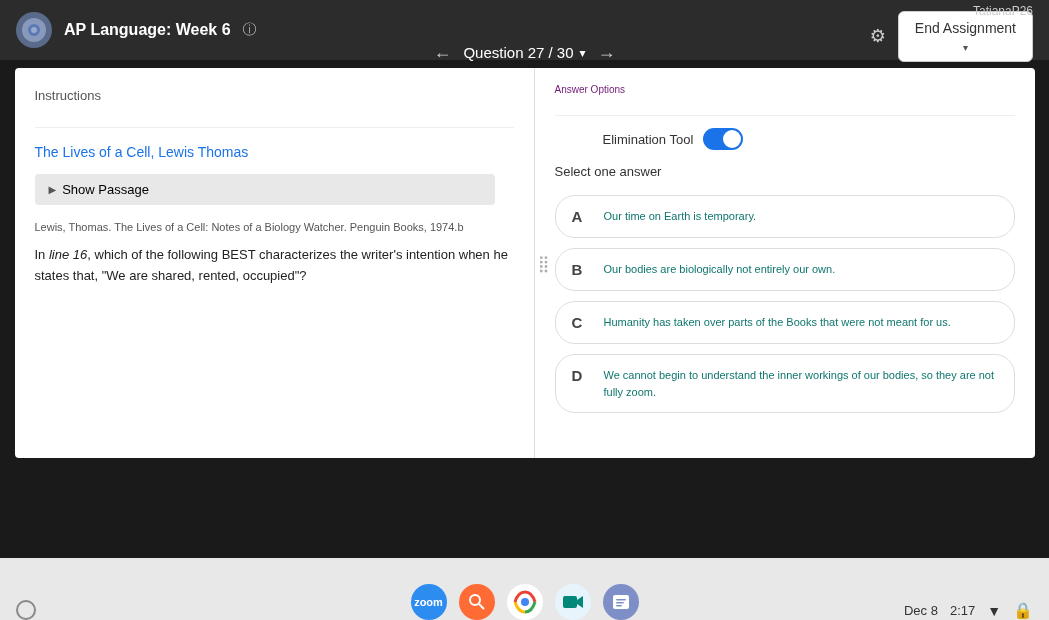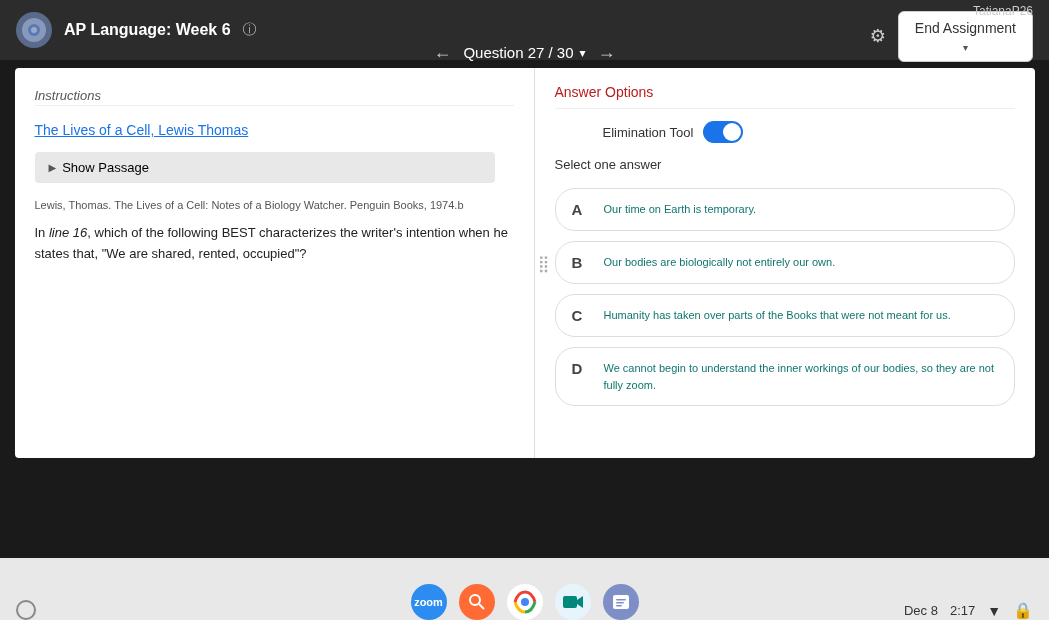--- a/index.html
+++ b/index.html
@@ -151,29 +151,27 @@
       border-right: 1px solid #ddd;
       padding: 20px;
       position: relative;
     }
 
     .panel-header {
       font-size: 13px;
       color: #555;
       font-weight: 500;
       margin-bottom: 16px;
-      padding-bottom: 2px;
+      padding-bottom: 24px;
       border-bottom: 1px solid #eee;
-      font-style: italic;
     }
 
     .passage-title {
       font-size: 14px;
       color: #1a73e8;
-      text-decoration: underline;
       cursor: pointer;
       margin-bottom: 14px;
     }
 
     .show-passage-btn {
       background: #e8e8e8;
       border: none;
       border-radius: 4px;
       padding: 8px 14px;
       font-size: 13px;
@@ -415,21 +413,21 @@
     <div class="citation">Lewis, Thomas. The Lives of a Cell: Notes of a Biology Watcher. Penguin Books, 1974.b</div>
 
     <div class="question-text">
       In <em>line 16</em>, which of the following BEST characterizes the writer's intention when he states that, "We are shared, rented, occupied"?
     </div>
 
     <div class="drag-handle">⣿</div>
   </div>
 
   <div class="right-panel">
-    <div style="font-size:14px;color:#b91c1c;margin-bottom:12px;padding-bottom:8px;border-bottom:1px solid #eee;">Answer Options</div>
+    <div style="font-size:10px;color:#701a75;margin-bottom:12px;padding-bottom:20px;border-bottom:1px solid #eee;">Answer Options</div>
 
     <div class="elimination-tool-row">
       <span class="elim-label">Elimination Tool</span>
       <div class="toggle">
         <div class="toggle-knob"></div>
       </div>
     </div>
 
     <div class="select-one">Select one answer</div>
 

